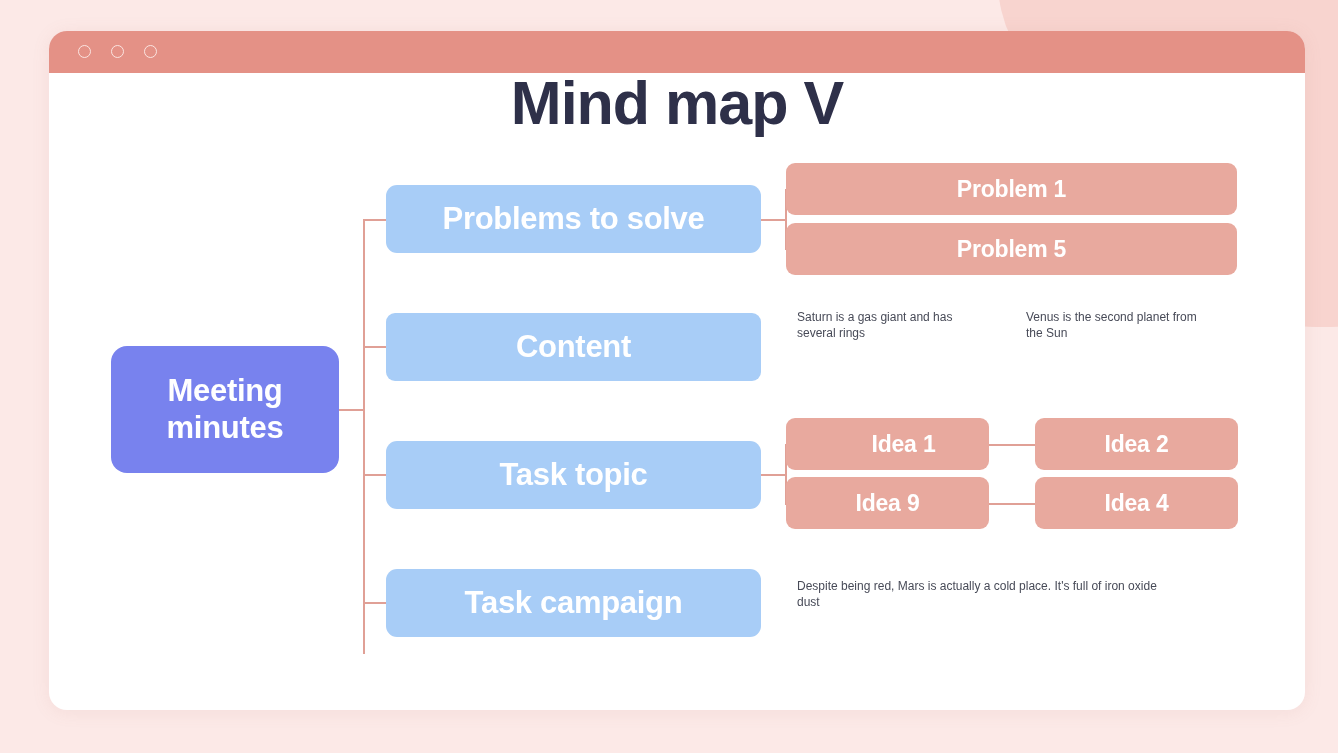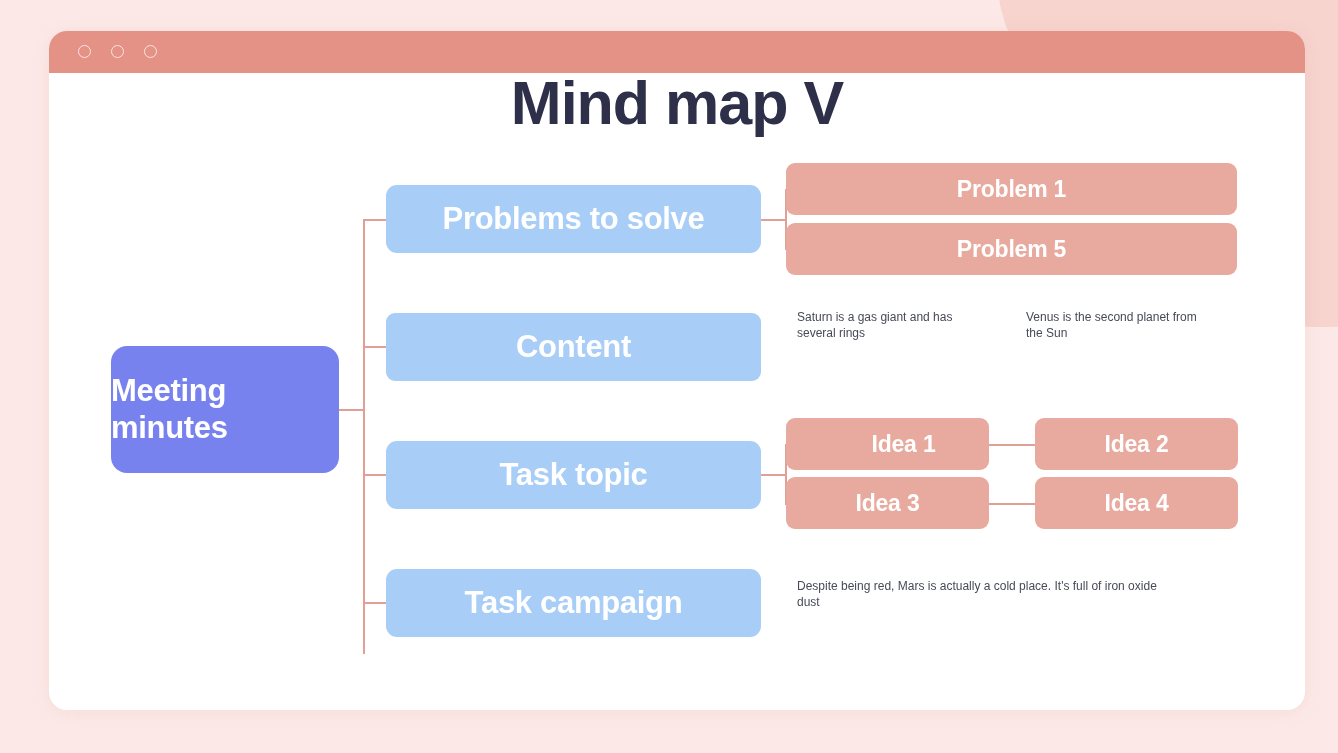--- a/index.html
+++ b/index.html
@@ -110,20 +110,21 @@
   
   .node {
     position: absolute;
     box-sizing: border-box;
     display: flex;
     align-items: center;
     justify-content: center;
     color: #ffffff;
     font-weight: bold;
     border-radius: 10px;
+    text-align: center;
   }
   .node.center {
     background: #7882ee;
     border-radius: 16px;
     font-size: 31px;
     line-height: 1.18;
     letter-spacing: -0.3px;
   }
   .node.branch {
     background: #a8cdf7;
@@ -195,20 +196,20 @@
     <div class="node leaf" style="left:737px; top:90px; width:451px; height:52px;">Problem 1</div>
     <div class="node leaf" style="left:737px; top:150px; width:451px; height:52px;">Problem 5</div>
 
     <div class="node branch" style="left:337px; top:240px; width:375px; height:68px;border-radius:9px;">Content</div>
     <div class="note left-align" style="left:748px; top:236px; width:170px;">Saturn is a gas giant and has several rings</div>
     <div class="note left-align" style="left:977px; top:236px; width:180px;">Venus is the second planet from the Sun</div>
 
     <div class="node branch" style="left:337px; top:368px; width:375px; height:68px;">Task topic</div>
     <div class="node leaf" style="left:737px; top:345px; width:203px; height:52px;padding-left:32px;">Idea 1</div>
     <div class="node leaf" style="left:986px; top:345px; width:203px; height:52px;">Idea 2</div>
-    <div class="node leaf" style="left:737px; top:404px; width:203px; height:52px;">Idea 3</div>
+    <div class="node leaf" style="left:737px; top:404px; width:203px; height:52px;">Idea 9</div>
     <div class="node leaf" style="left:986px; top:404px; width:203px; height:52px;">Idea 4</div>
 
     <div class="node branch" style="left:337px; top:496px; width:375px; height:68px;">Task campaign</div>
     <div class="note left-align" style="left:748px; top:505px; width:380px;">Despite being red, Mars is actually a cold place. It's full of iron oxide dust</div>
 
   </div>
 </div>
 
 </body></html>

